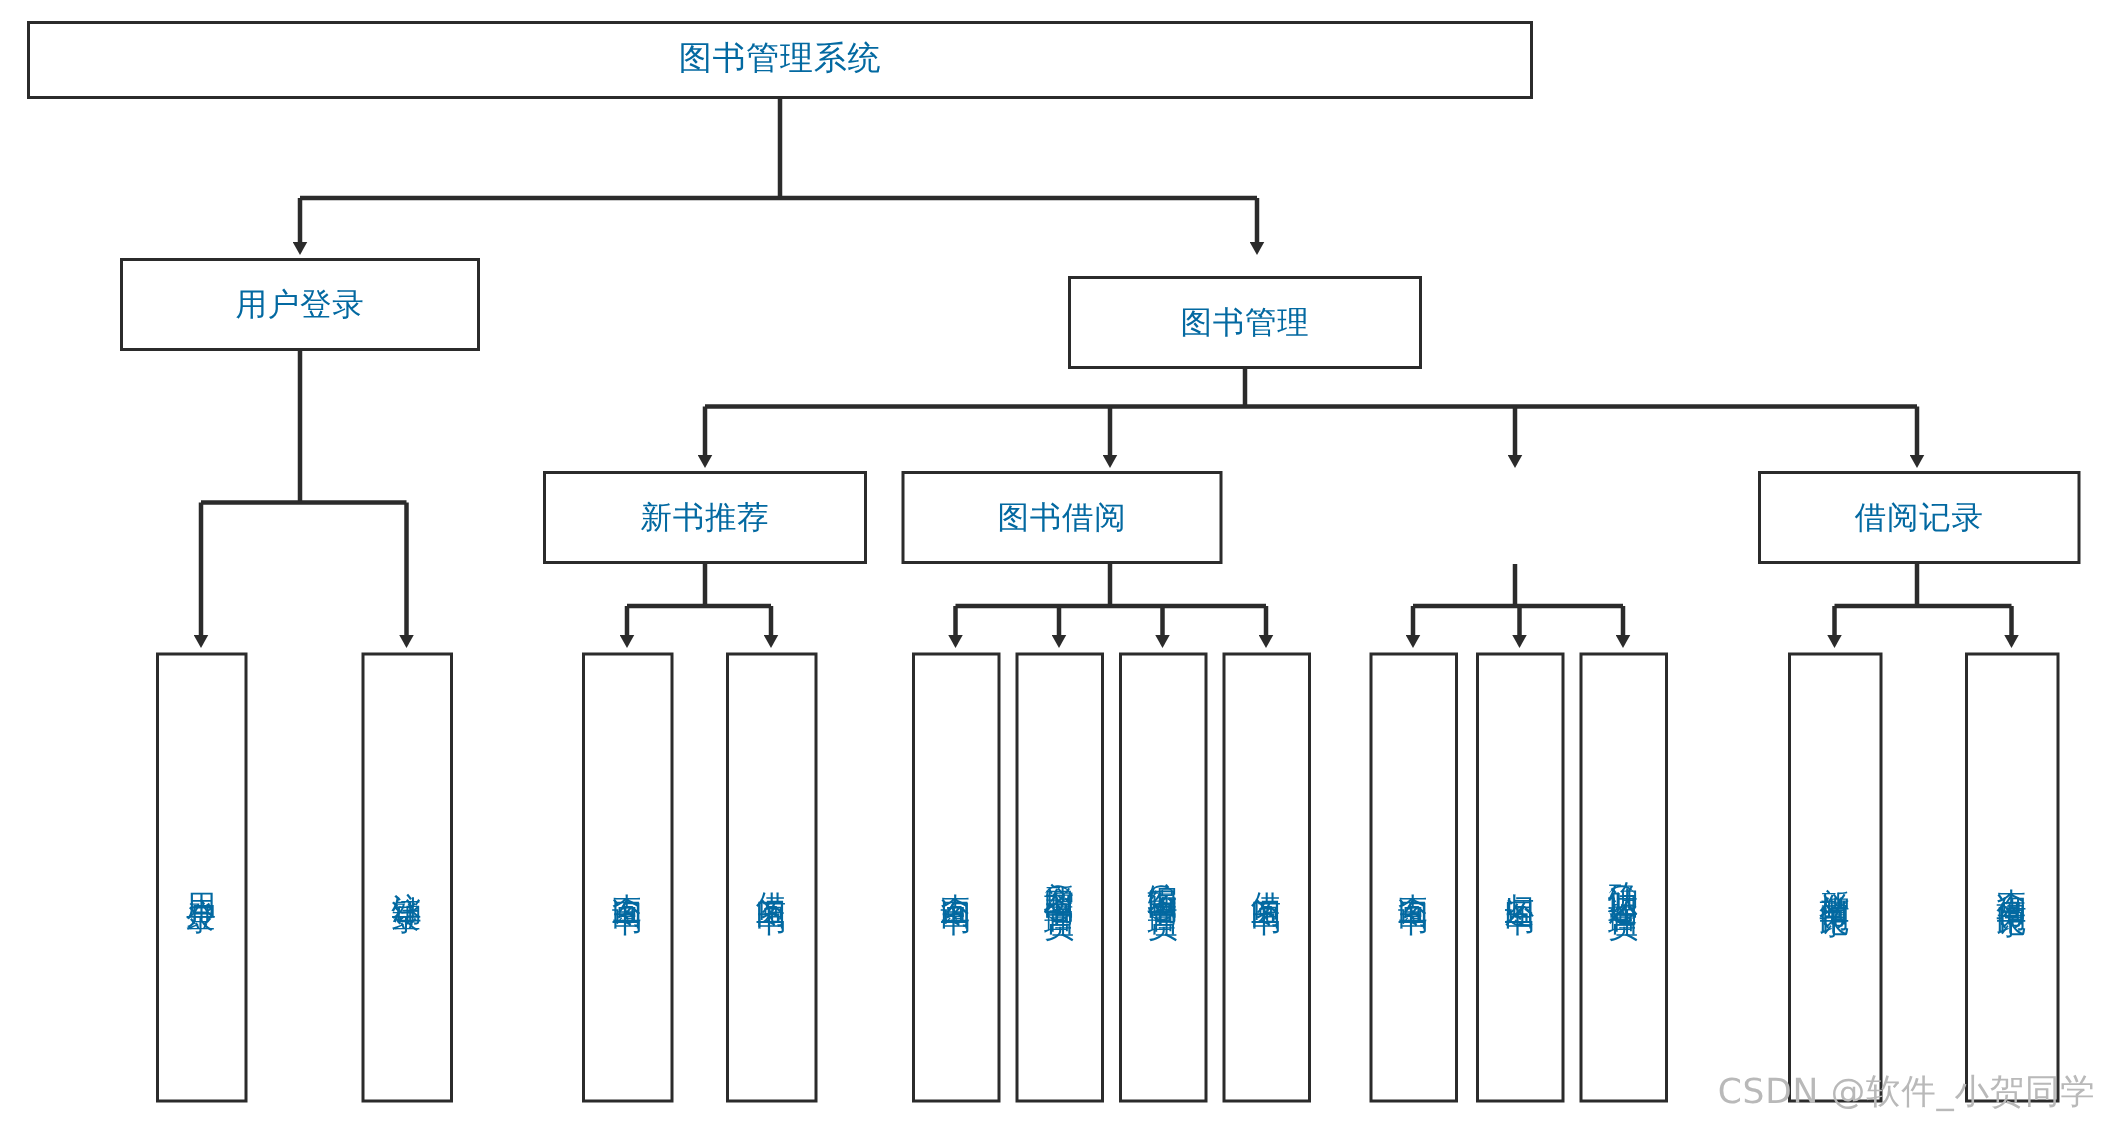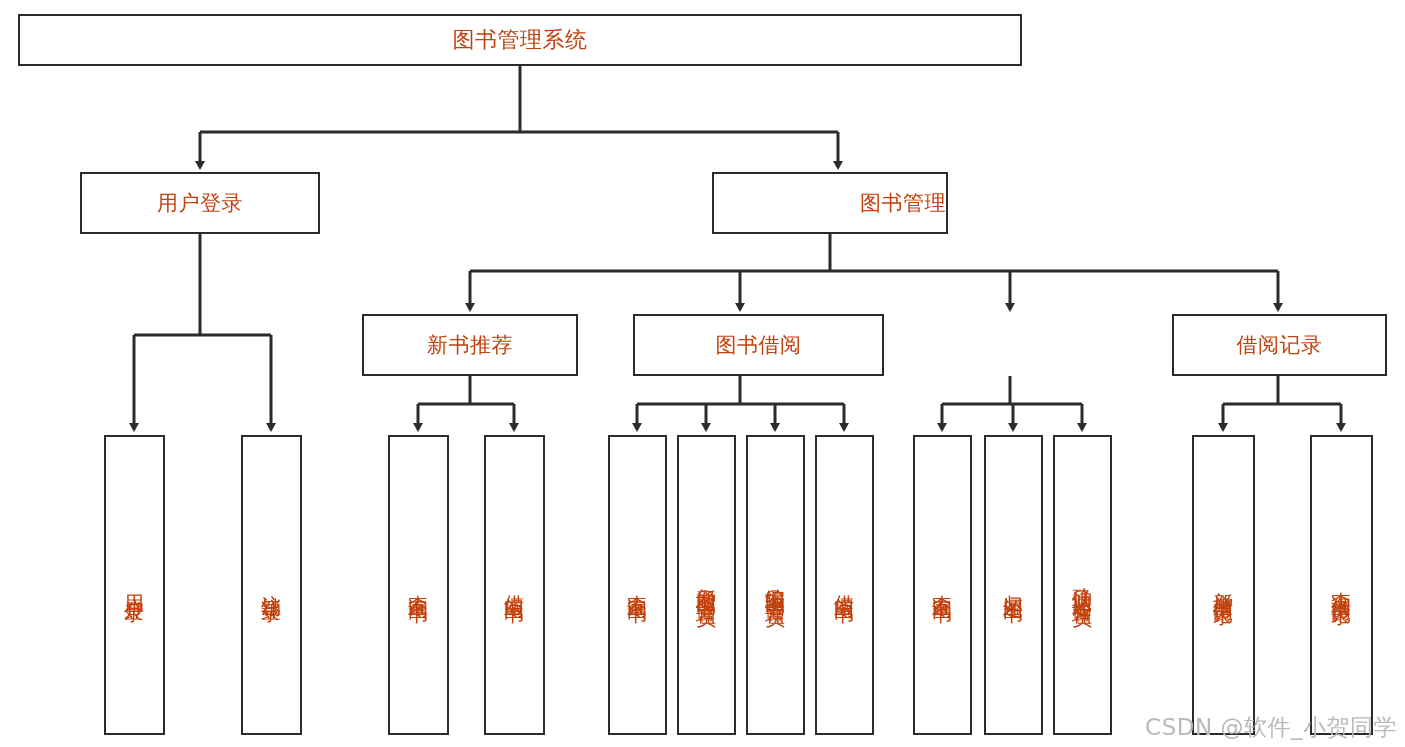--- a/index.html
+++ b/index.html
@@ -34,21 +34,21 @@
     display: flex;
     align-items: center;
     justify-content: center;
     color: #1a1a1a;
   }
   .node-label {
     font-size: 21px;
     line-height: 1.15;
     letter-spacing: 0.5px;
     white-space: nowrap;
-    color: #c2410c;
+    color: #0369a1;
   }
   .node-box.root .node-label { font-size: 22px; }
   .node-box.level2 .node-label { font-size: 21px; }
   .node-box.level3 .node-label { font-size: 21px; }
   .node-box.leaf {
     align-items: center;
     justify-content: center;
     padding: 4px 0;
   }
   .node-box.leaf .node-label {
@@ -128,28 +128,28 @@
     </g>
   </svg>
 
   <div class="node-box root" style="left: 18px; top: 14px; width: 1004px; height: 52px;">
     <span class="node-label">图书管理系统</span>
   </div>
 
   <div class="node-box level2" style="left: 80px; top: 172px; width: 240px; height: 62px;">
     <span class="node-label">用户登录</span>
   </div>
-  <div class="node-box level2" style="left: 712px; top: 172px; width: 236px; height: 62px; justify-content: flex-end;">
+  <div class="node-box level2" style="left: 712px; top: 184px; width: 236px; height: 62px;">
     <span class="node-label">图书管理</span>
   </div>
 
   <div class="node-box level3" style="left: 362px; top: 314px; width: 216px; height: 62px;">
     <span class="node-label">新书推荐</span>
   </div>
-  <div class="node-box level3" style="left: 633px; top: 314px; width: 251px; height: 62px;">
+  <div class="node-box level3" style="left: 601px; top: 314px; width: 214px; height: 62px;">
     <span class="node-label">图书借阅</span>
   </div>
   <div class="node-box level3" style="left: 1172px; top: 314px; width: 215px; height: 62px; justify-content: center;">
     <span class="node-label">借阅记录</span>
   </div>
 
   <div class="node-box leaf" style="left: 104px; top: 435px; width: 61px; height: 300px;">
     <span class="node-label">用户登录</span>
   </div>
   <div class="node-box leaf" style="left: 241px; top: 435px; width: 61px; height: 300px;">

